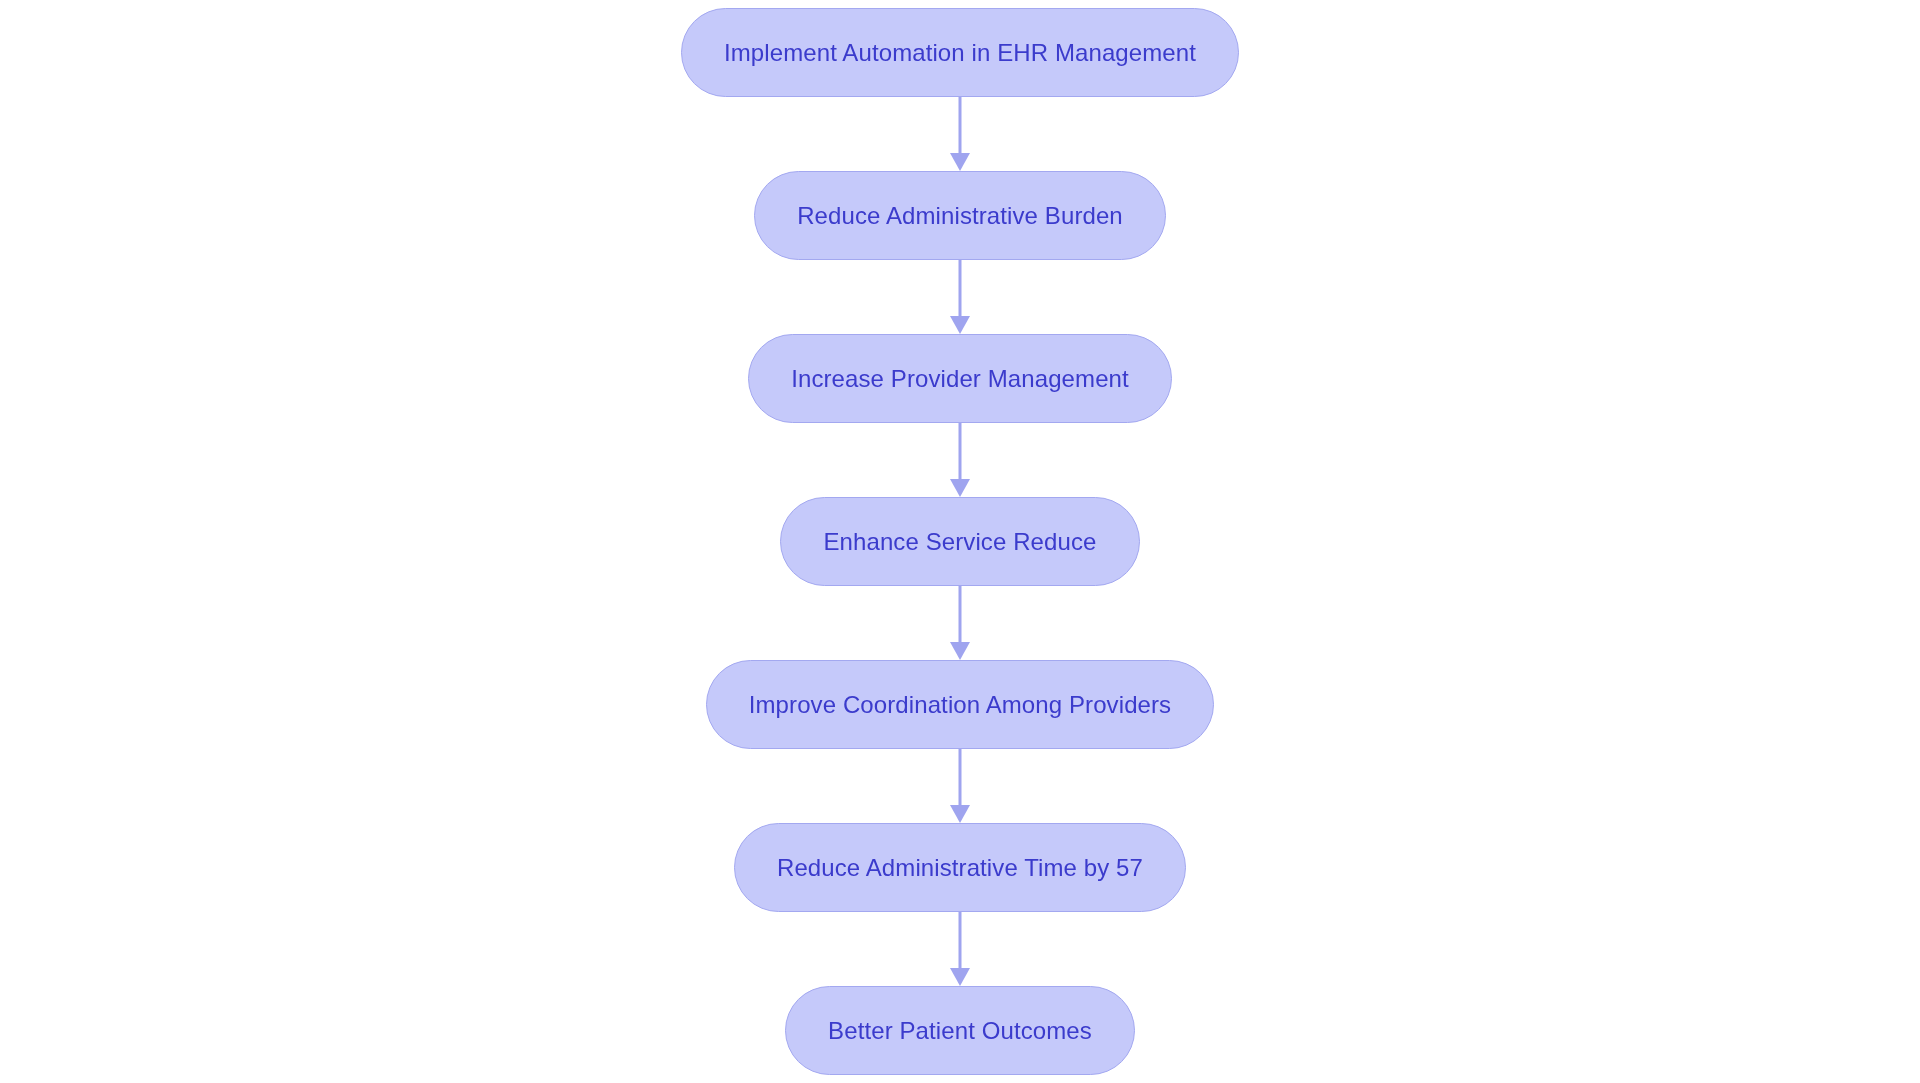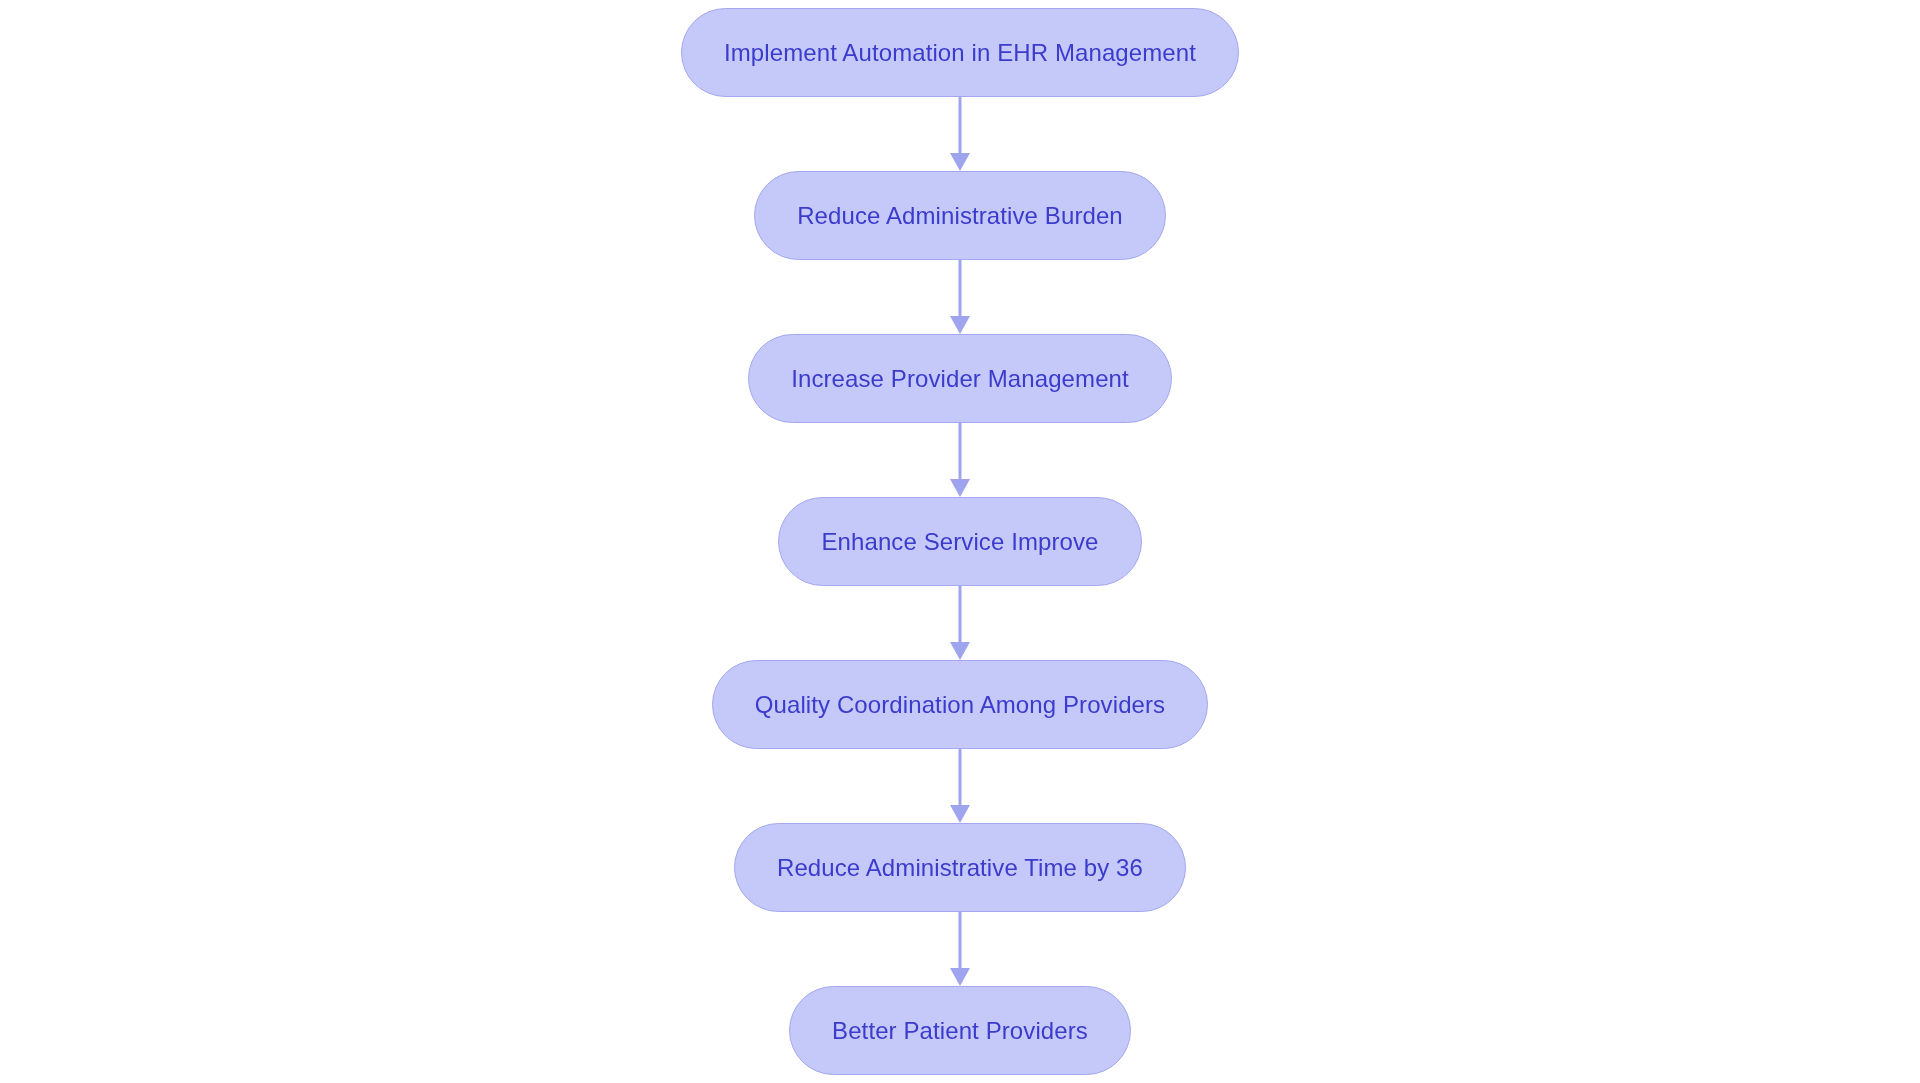--- a/index.html
+++ b/index.html
@@ -120,44 +120,44 @@
     <div class="node">
       <span class="node-label">Increase Provider Management</span>
     </div>
 
     <div class="connector">
       <div class="connector-line"></div>
       <div class="connector-head"></div>
     </div>
 
     <div class="node">
-      <span class="node-label">Enhance Service Improve</span>
+      <span class="node-label">Enhance Service Reduce</span>
     </div>
 
     <div class="connector">
       <div class="connector-line"></div>
       <div class="connector-head"></div>
     </div>
 
     <div class="node">
-      <span class="node-label">Quality Coordination Among Providers</span>
+      <span class="node-label">Improve Coordination Among Providers</span>
     </div>
 
     <div class="connector">
       <div class="connector-line"></div>
       <div class="connector-head"></div>
     </div>
 
     <div class="node">
-      <span class="node-label">Reduce Administrative Time by 36</span>
+      <span class="node-label">Reduce Administrative Time by 57</span>
     </div>
 
     <div class="connector">
       <div class="connector-line"></div>
       <div class="connector-head"></div>
     </div>
 
     <div class="node">
-      <span class="node-label">Better Patient Providers</span>
+      <span class="node-label">Better Patient Outcomes</span>
     </div>
 
   </div>
 </div>
 
 </body></html>

